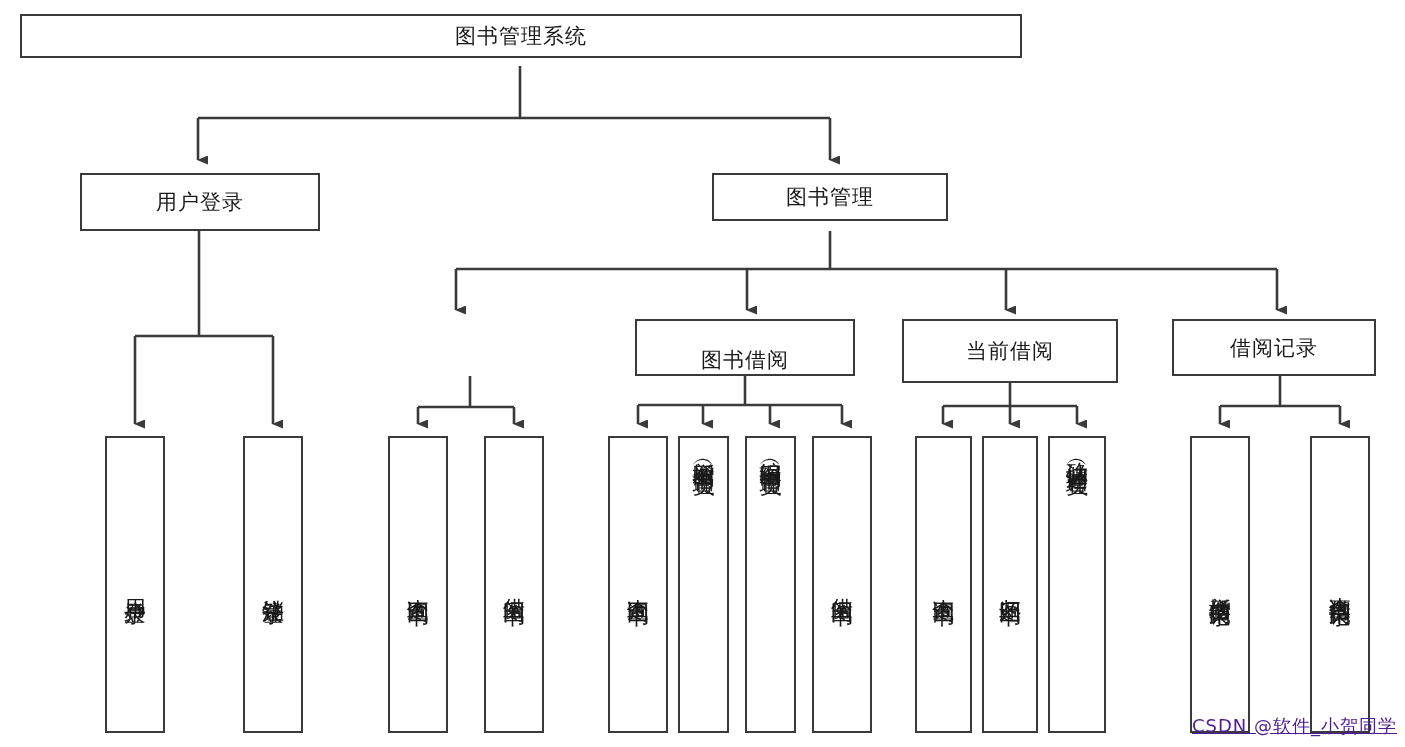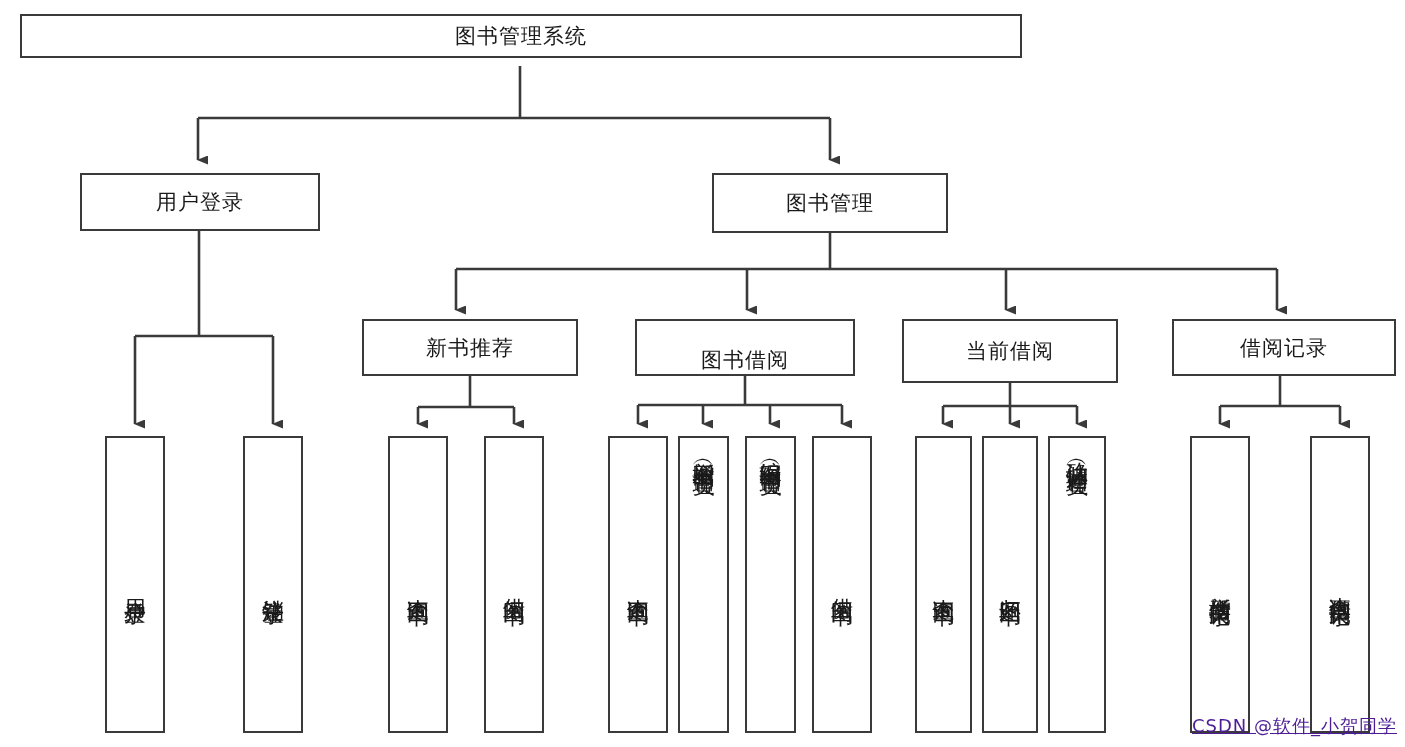--- a/index.html
+++ b/index.html
@@ -122,34 +122,31 @@
     </g>
   </svg>
 
   <div class="node h-node" style="left:20px; top:14px; width:1002px; height:44px;">
     <span>图书管理系统</span>
   </div>
 
   <div class="node h-node" style="left:80px; top:173px; width:240px; height:58px;">
     <span>用户登录</span>
   </div>
-  <div class="node h-node" style="left:712px; top:173px; width:236px; height:60px;">
+  <div class="node h-node" style="left:712px; top:173px; width:236px; height:48px;">
     <span>图书管理</span>
   </div>
 
-  <div class="node h-node" style="left:362px; top:319px; width:216px; height:57px;">
-    <span>新书推荐</span>
-  </div>
   <div class="node h-node" style="left:635px; top:319px; width:220px; height:57px;align-items:flex-end;">
     <span>图书借阅</span>
   </div>
   <div class="node h-node" style="left:902px; top:319px; width:216px; height:64px;">
     <span>当前借阅</span>
   </div>
-  <div class="node h-node" style="left:1172px; top:319px; width:224px; height:57px;">
+  <div class="node h-node" style="left:1172px; top:319px; width:204px; height:57px;">
     <span>借阅记录</span>
   </div>
 
   <div class="node v-node centered" style="left:105px; top:436px; width:60px; height:297px;">
     <span class="vtext">用户登录</span>
   </div>
   <div class="node v-node centered" style="left:243px; top:436px; width:60px; height:297px;">
     <span class="vtext">注销登录</span>
   </div>
 

